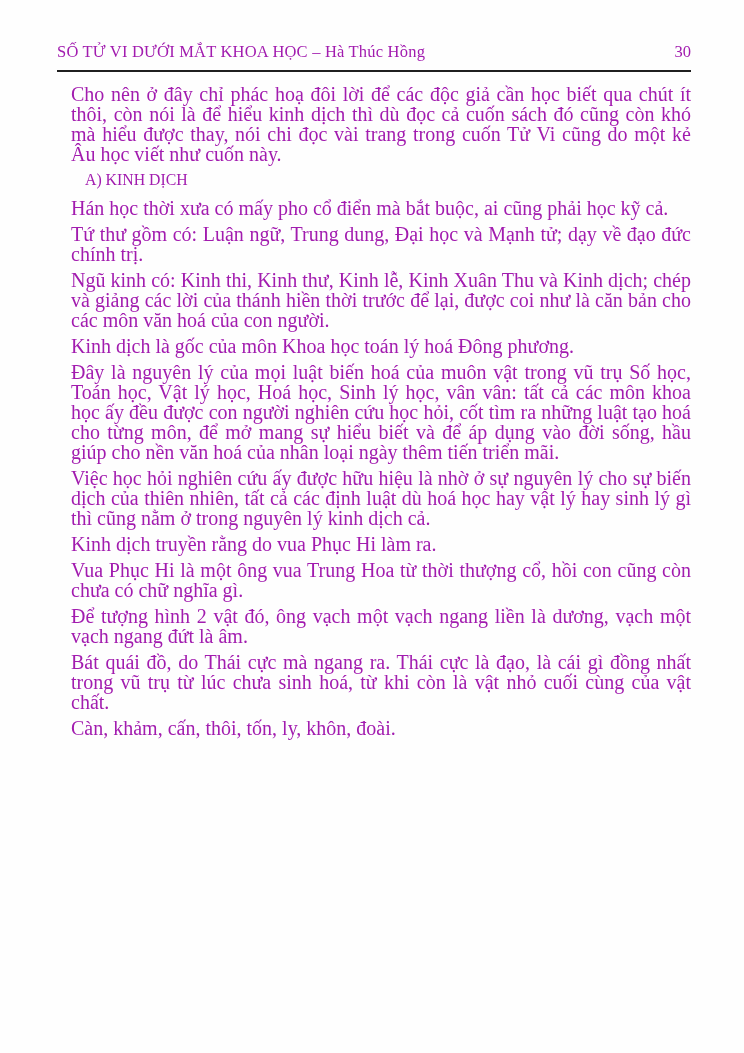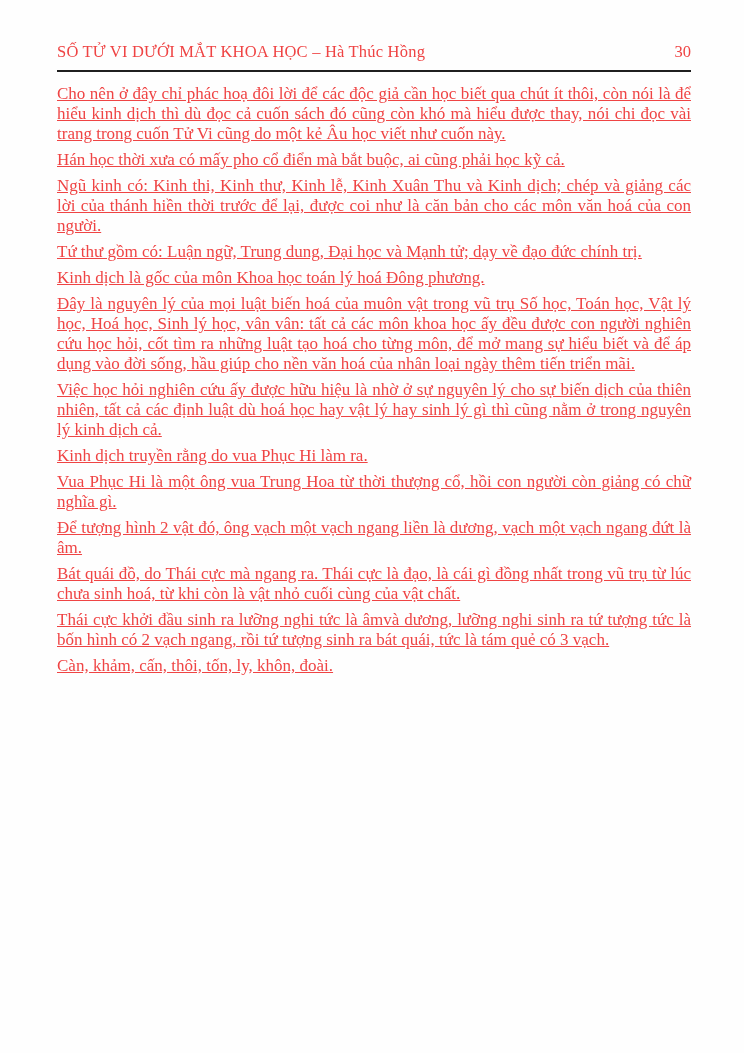--- a/index.html
+++ b/index.html
@@ -6,21 +6,21 @@
     margin: 0;
     padding: 0;
     background: #ffffff;
   }
   .page {
     position: relative;
     width: 744px;
     height: 1053px;
     margin: 0 auto;
     background: #fefefe;
-    color: #ef4444;
+    color: #a21caf;
     font-family: "Liberation Serif", "DejaVu Serif", serif;
     overflow: hidden;
     box-sizing: border-box;
   }
   .page-inner {
     position: absolute;
     left: 57px;
     top: 42px;
     width: 634px;
   }
@@ -30,26 +30,25 @@
     align-items: baseline;
     font-size: 16.5px;
     padding-bottom: 8px;
     border-bottom: 2px solid #1f1f1f;
     margin-bottom: 12px;
   }
   .running-header .title {
     letter-spacing: 0.2px;
   }
   .body-text p {
-    margin: 0 0 6px 0;
-    font-size: 17px;
+    margin: 0 0 6px 14px;
+    font-size: 20px;
     line-height: 20px;
     text-align: justify;
     text-justify: inter-word;
-    text-decoration: underline;
   }
   .body-text h2.section-heading {
     margin: 4px 0 8px 0;
     padding-left: 28px;
     font-size: 15.8px;
     line-height: 20px;
     font-weight: normal;
   }
 </style>
 </head>
@@ -59,29 +58,29 @@
   <div class="page-inner">
 
     <div class="running-header">
       <span class="title">SỐ TỬ VI DƯỚI MẮT KHOA HỌC – Hà Thúc Hồng</span>
       <span class="page-number">30</span>
     </div>
 
     <div class="body-text">
       <p>Cho nên ở đây chỉ phác hoạ đôi lời để các độc giả cần học biết qua chút ít thôi, còn nói là để hiểu kinh dịch thì dù đọc cả cuốn sách đó cũng còn khó mà hiểu được thay, nói chi đọc vài trang trong cuốn Tử Vi cũng do một kẻ Âu học viết như cuốn này.</p>
 
+      <h2 class="section-heading">A)  KINH DỊCH</h2>
 
       <p>Hán học thời xưa có mấy pho cổ điển mà bắt buộc, ai cũng phải học kỹ cả.</p>
+      <p>Tứ thư gồm có: Luận ngữ, Trung dung, Đại học và Mạnh tử; dạy về đạo đức chính trị.</p>
       <p>Ngũ kinh có: Kinh thi, Kinh thư, Kinh lễ, Kinh Xuân Thu và Kinh dịch; chép và giảng các lời của thánh hiền thời trước để lại, được coi như là căn bản cho các môn văn hoá của con người.</p>
-      <p>Tứ thư gồm có: Luận ngữ, Trung dung, Đại học và Mạnh tử; dạy về đạo đức chính trị.</p>
       <p>Kinh dịch là gốc của môn Khoa học toán lý hoá Đông phương.</p>
       <p>Đây là nguyên lý của mọi luật biến hoá của muôn vật trong vũ trụ Số học, Toán học, Vật lý học, Hoá học, Sinh lý học, vân vân: tất cả các môn khoa học ấy đều được con người nghiên cứu học hỏi, cốt tìm ra những luật tạo hoá cho từng môn, để mở mang sự hiểu biết và để áp dụng vào đời sống, hầu giúp cho nền văn hoá của nhân loại ngày thêm tiến triển mãi.</p>
       <p>Việc học hỏi nghiên cứu ấy được hữu hiệu là nhờ ở sự nguyên lý cho sự biến dịch của thiên nhiên, tất cả các định luật dù hoá học hay vật lý hay sinh lý gì thì cũng nằm ở trong nguyên lý kinh dịch cả.</p>
       <p>Kinh dịch truyền rằng do vua Phục Hi làm ra.</p>
-      <p>Vua Phục Hi là một ông vua Trung Hoa từ thời thượng cổ, hồi con người còn giảng có chữ nghĩa gì.</p>
+      <p>Vua Phục Hi là một ông vua Trung Hoa từ thời thượng cổ, hồi con cũng còn chưa có chữ nghĩa gì.</p>
       <p>Để tượng hình 2 vật đó, ông vạch một vạch ngang liền là dương, vạch một vạch ngang đứt là âm.</p>
       <p>Bát quái đồ, do Thái cực mà ngang ra. Thái cực là đạo, là cái gì đồng nhất trong vũ trụ từ lúc chưa sinh hoá, từ khi còn là vật nhỏ cuối cùng của vật chất.</p>
-      <p>Thái cực khởi đầu sinh ra lưỡng nghi tức là âmvà dương, lưỡng nghi sinh ra tứ tượng tức là bốn hình có 2 vạch ngang, rồi tứ tượng sinh ra bát quái, tức là tám quẻ có 3 vạch.</p>
       <p>Càn, khảm, cấn, thôi, tốn, ly, khôn, đoài.</p>
     </div>
 
   </div>
 </div>
 
 </body></html>

